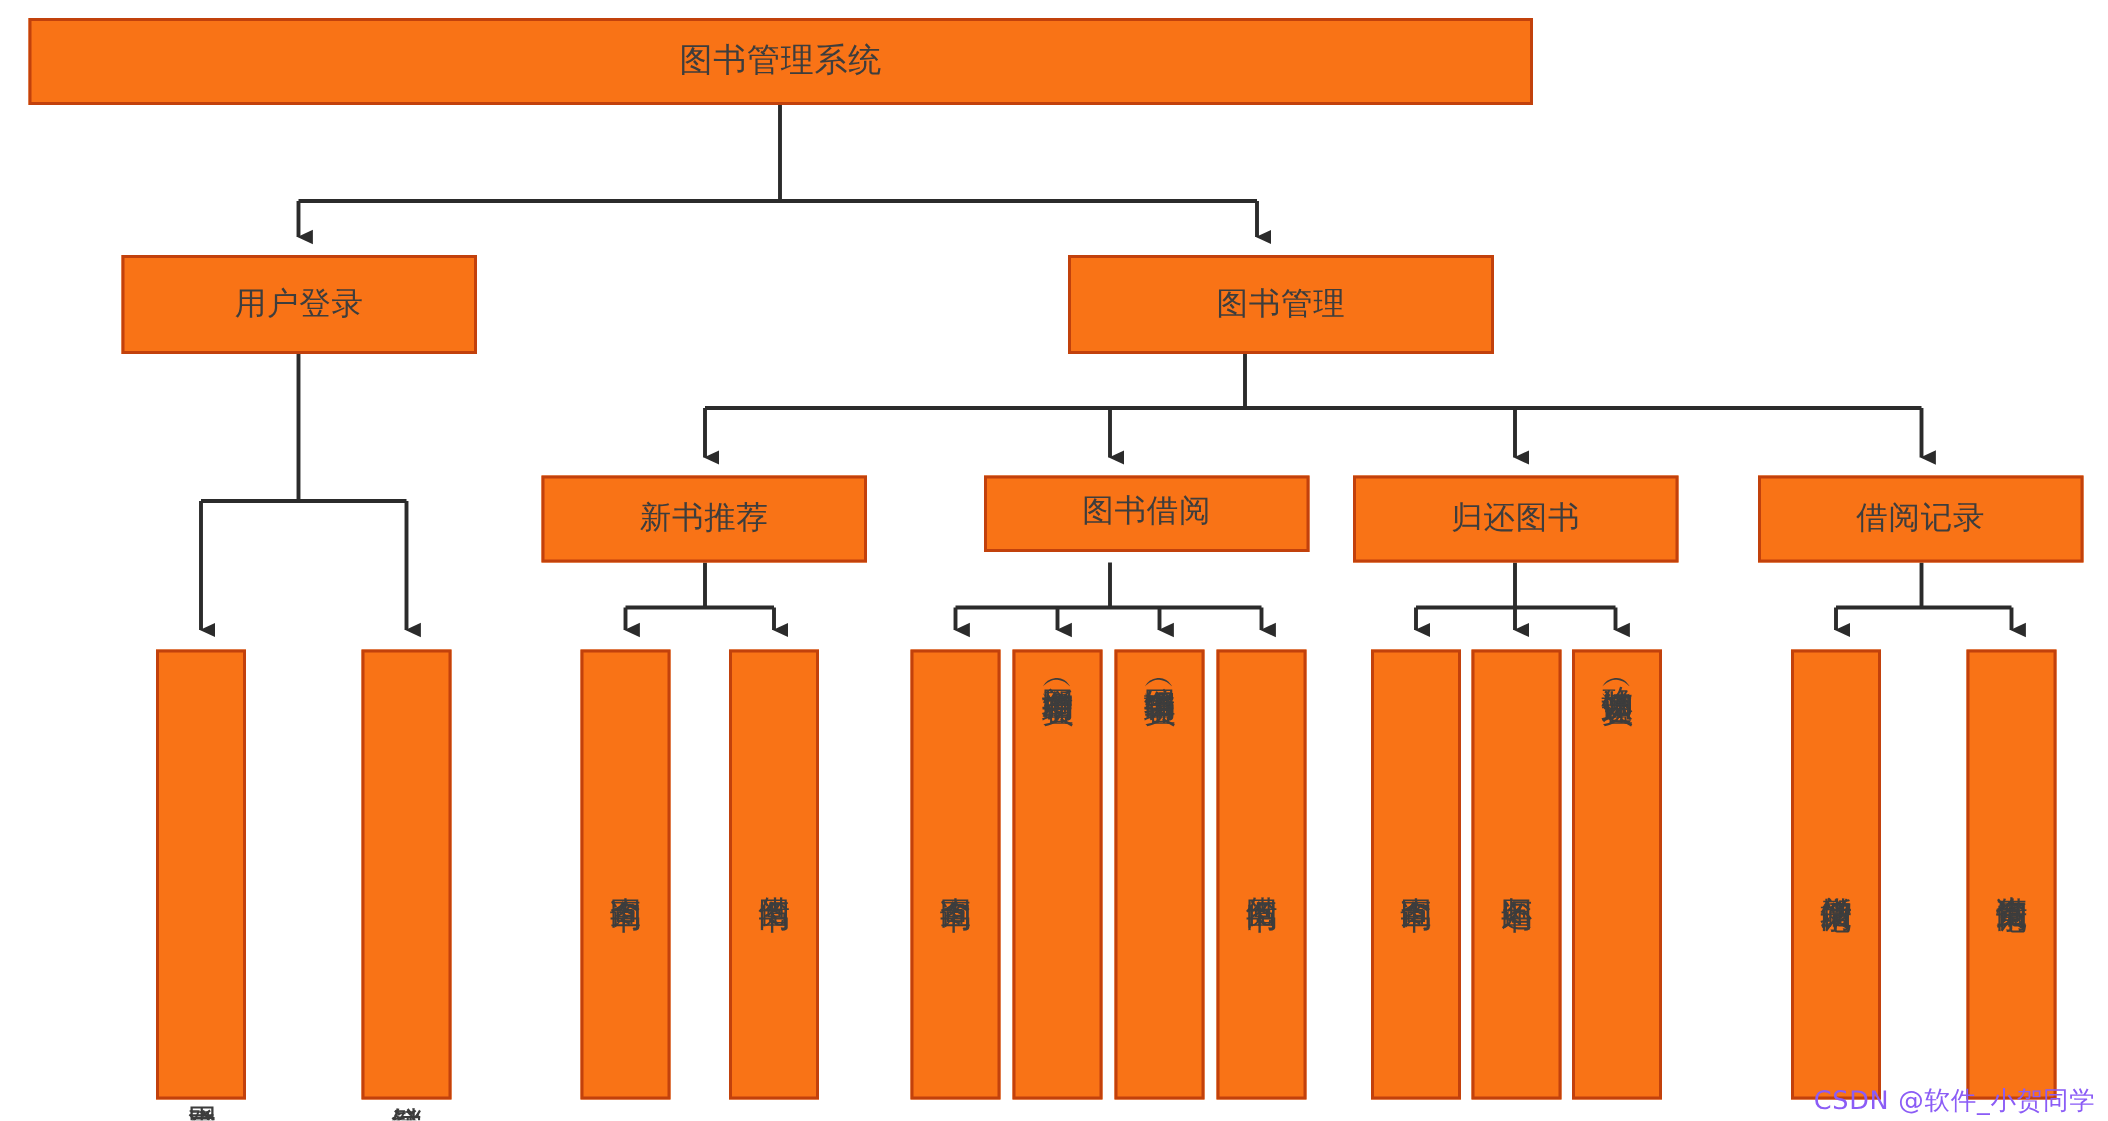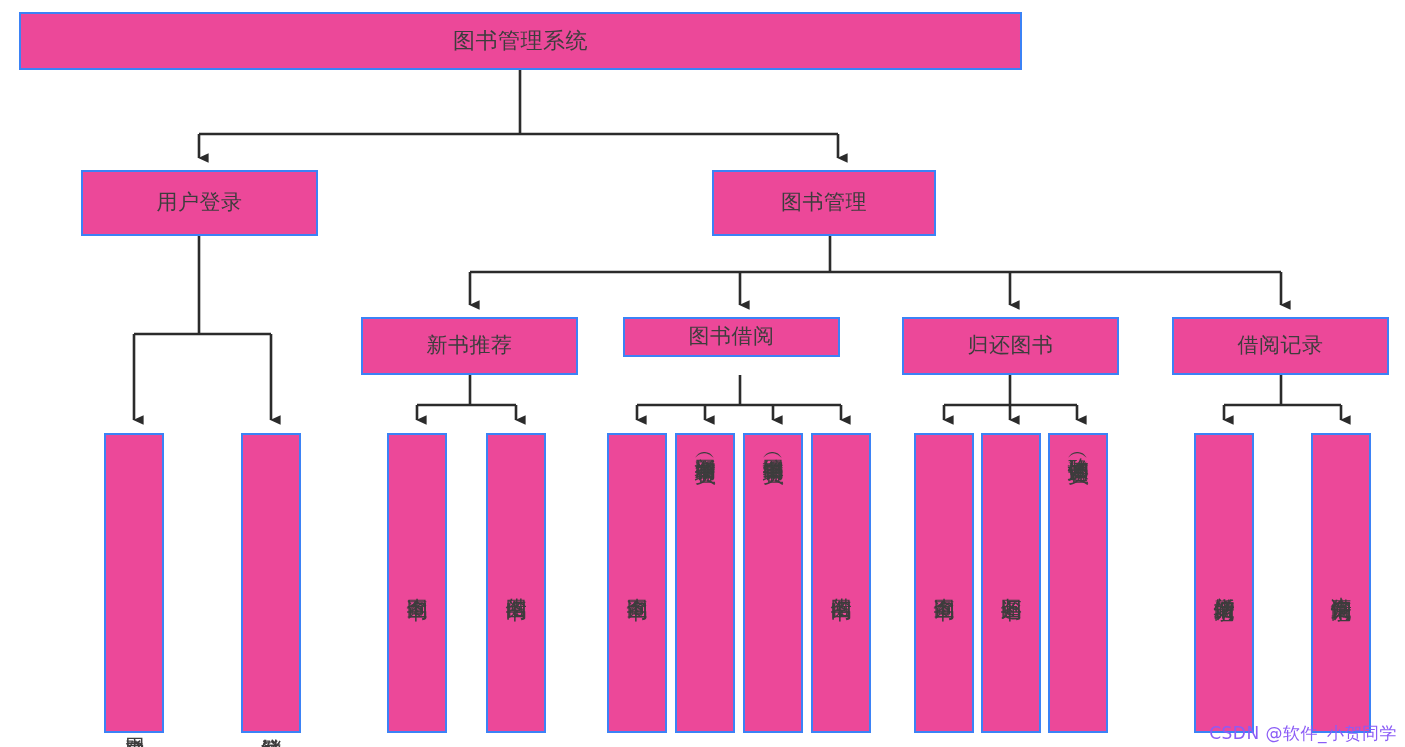--- a/index.html
+++ b/index.html
@@ -16,22 +16,22 @@
   }
   svg#edges{
     position:absolute;
     left:0; top:0;
     width:1405px; height:747px;
     pointer-events:none;
   }
   .node{
     position:absolute;
     box-sizing:border-box;
-    border:2px solid #3b82f6;
-    background:#ec4899;
+    border:2px solid #c2410c;
+    background:#f97316;
     display:flex;
     align-items:center;
     justify-content:center;
     color:#3d3d3d;
   }
   .node .lbl{
     display:block;
     color:#3d3d3d;
     letter-spacing:0.5px;
     line-height:1.02;
@@ -127,29 +127,29 @@
   </svg>
 
   <div class="node h root" style="left:19px;top:12px;width:1003px;height:58px;">
     <span class="lbl">图书管理系统</span>
   </div>
 
   <div class="node h" style="left:81px;top:170px;width:237px;height:66px;">
     <span class="lbl">用户登录</span>
   </div>
 
-  <div class="node h" style="left:712px;top:170px;width:224px;height:66px;">
+  <div class="node h" style="left:712px;top:170px;width:284px;height:66px;">
     <span class="lbl">图书管理</span>
   </div>
 
   <div class="node h" style="left:361px;top:317px;width:217px;height:58px;">
     <span class="lbl">新书推荐</span>
   </div>
 
-  <div class="node h" style="left:623px;top:317px;width:217px;height:40px;">
+  <div class="node h" style="left:656px;top:317px;width:217px;height:51px;font-family:Liberation Mono, monospace;">
     <span class="lbl">图书借阅</span>
   </div>
 
   <div class="node h" style="left:902px;top:317px;width:217px;height:58px;">
     <span class="lbl">归还图书</span>
   </div>
 
   <div class="node h" style="left:1172px;top:317px;width:217px;height:58px;">
     <span class="lbl">借阅记录</span>
   </div>

